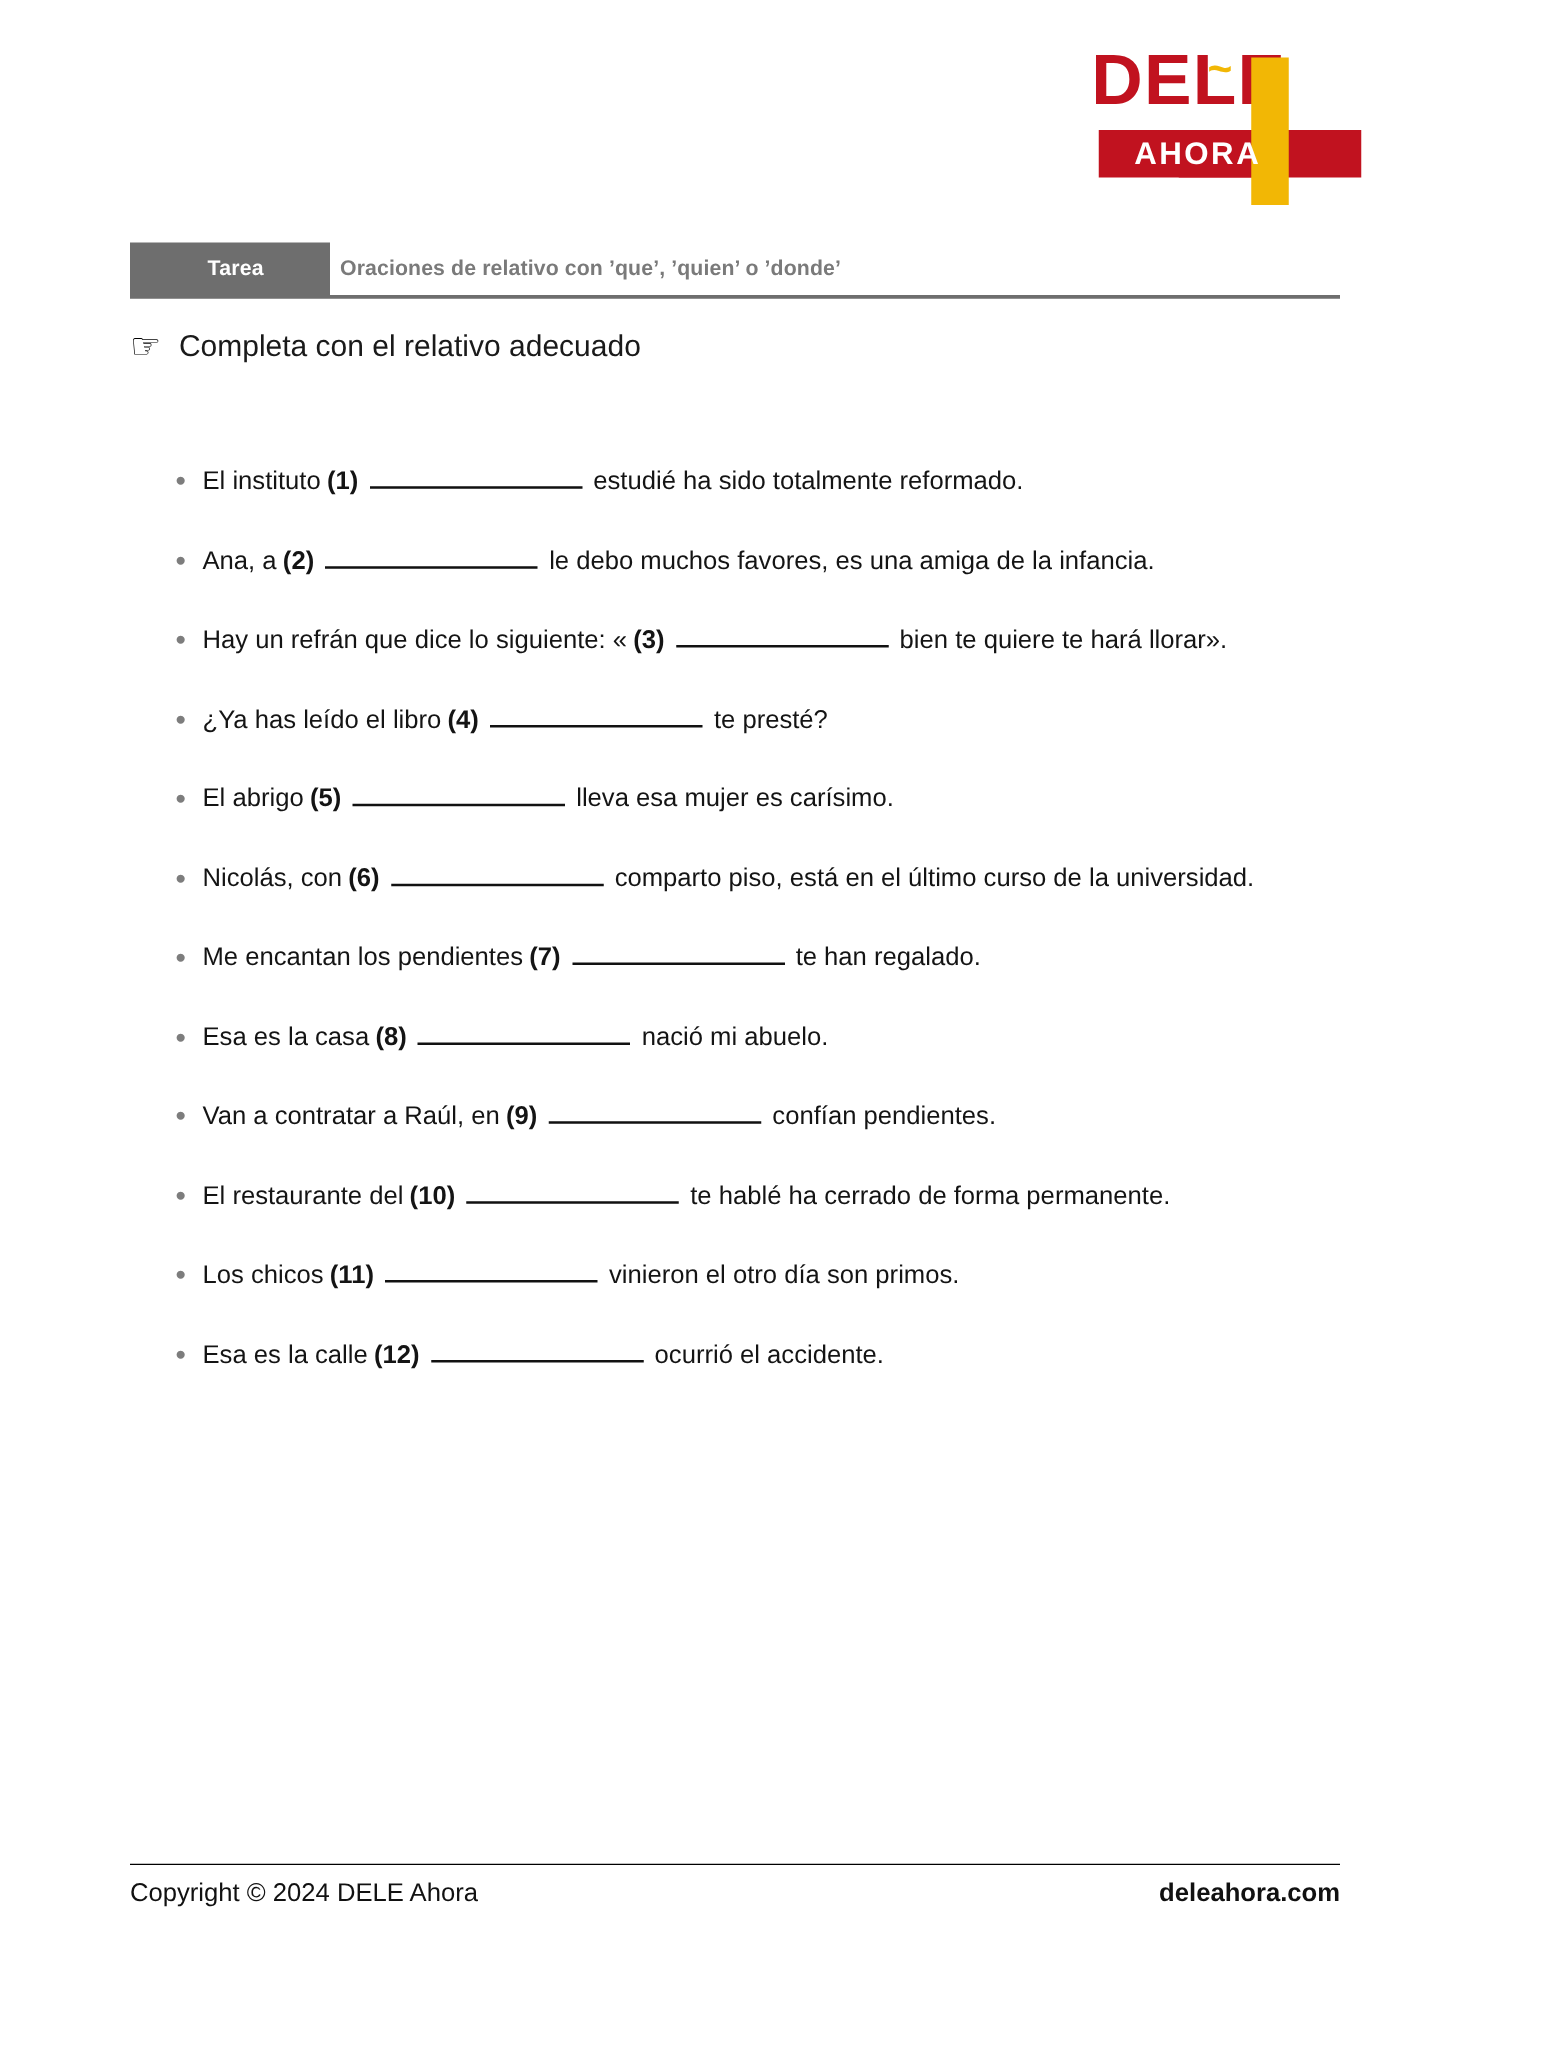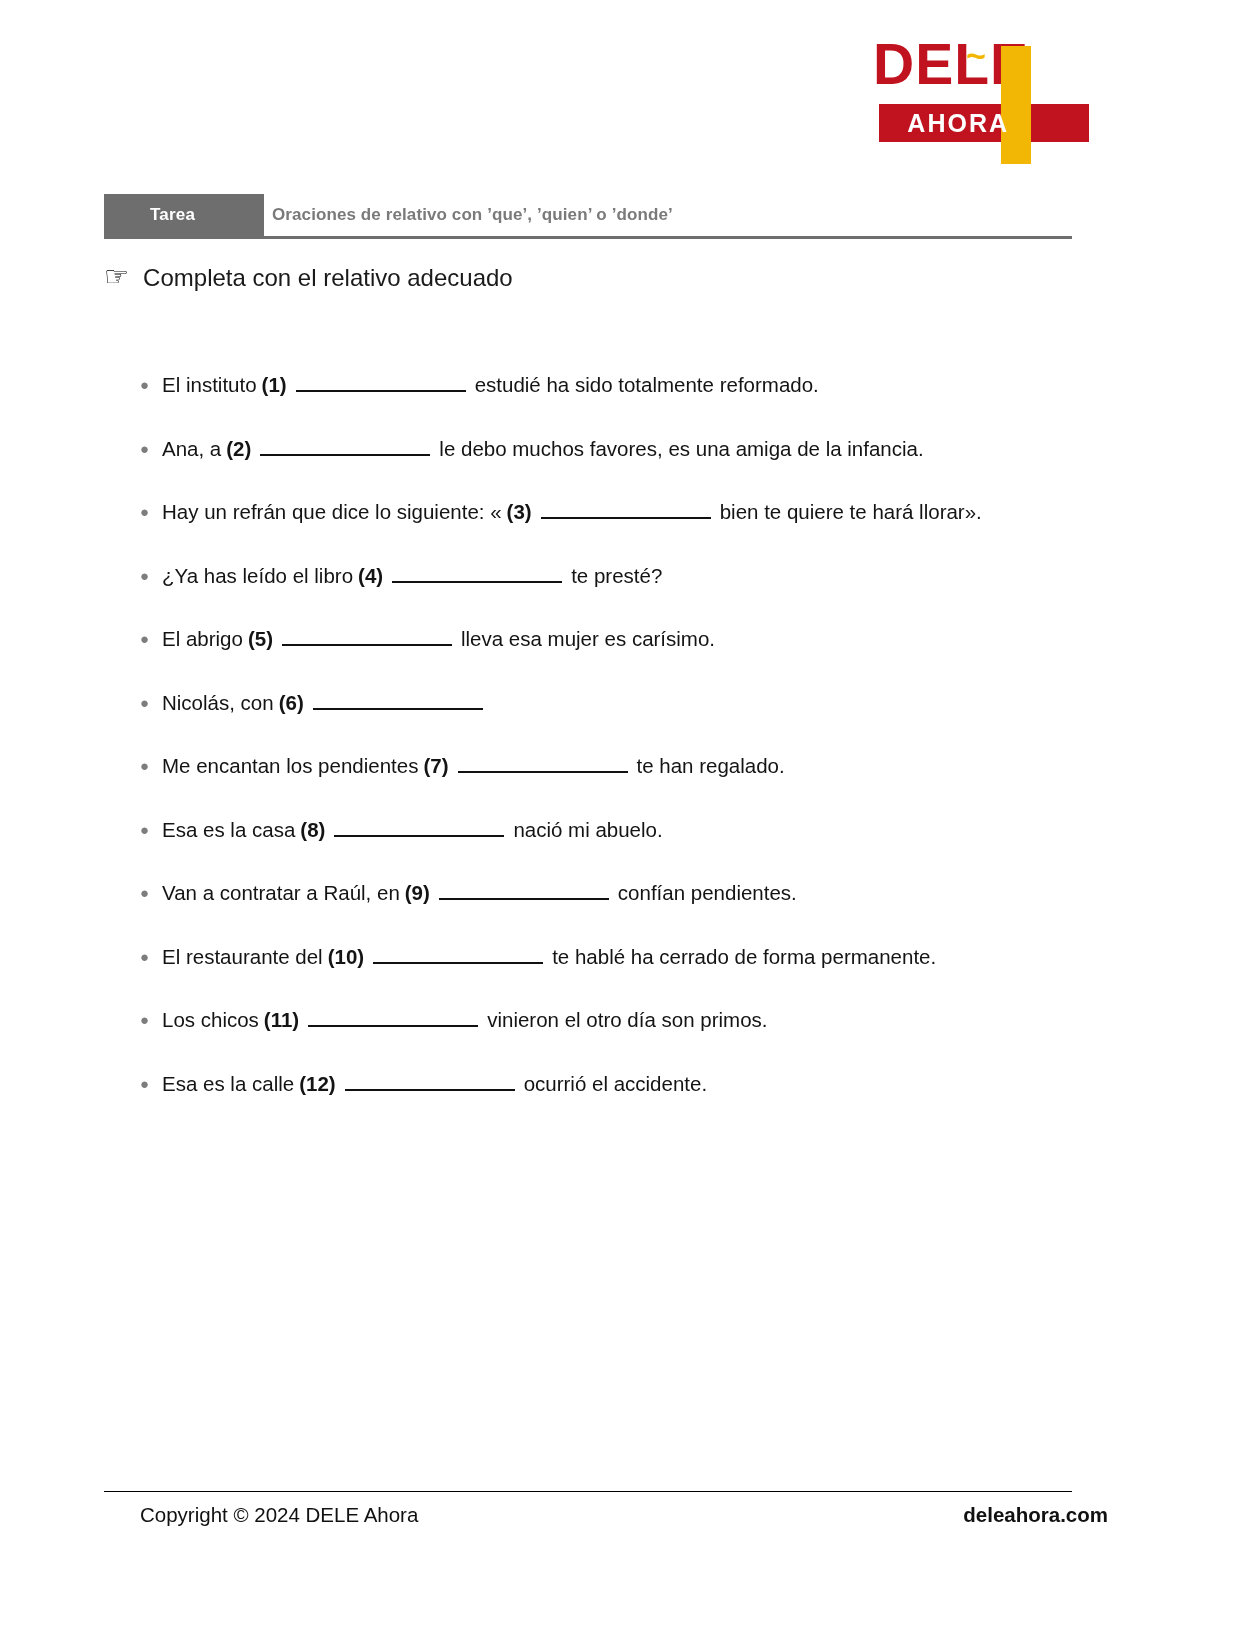--- a/index.html
+++ b/index.html
@@ -112,21 +112,21 @@
     align-items: stretch;
   }
   .tarea-badge {
     width: 160px;
     background: #6e6e6e;
     color: #ffffff;
     font-size: 17px;
     font-weight: bold;
     display: flex;
     align-items: center;
-    padding-left: 46px;
+    padding-left: 62px;
     box-sizing: border-box;
     letter-spacing: 0.2px;
   }
   .tarea-title {
     flex: 1;
     display: flex;
     align-items: center;
     padding-left: 8px;
     color: #7a7a7a;
     font-size: 17px;
@@ -218,21 +218,20 @@
   .footer {
     position: absolute;
     left: 104px;
     top: 1503px;
     width: 968px;
     display: flex;
     justify-content: space-between;
     align-items: center;
     font-size: 20.5px;
     color: #111111;
-    margin-left: 36px;
   }
   .footer-right {
     font-weight: bold;
   }
 </style>
 </head>
 <body>
 
 <div class="page">
 
@@ -309,20 +308,21 @@
         <span class="q-post">lleva esa mujer es carísimo.</span>
       </span>
     </div>
 
     <div class="q-item">
       <span class="q-bullet">●</span>
       <span class="q-text">
         <span class="q-pre">Nicolás, con</span>
         <span class="q-num">(6)</span>
         <span class="q-blank"></span>
+        <span class="q-post">comparto piso, está en el último curso de la universidad.</span>
       </span>
     </div>
 
     <div class="q-item">
       <span class="q-bullet">●</span>
       <span class="q-text">
         <span class="q-pre">Me encantan los pendientes</span>
         <span class="q-num">(7)</span>
         <span class="q-blank"></span>
         <span class="q-post">te han regalado.</span>

